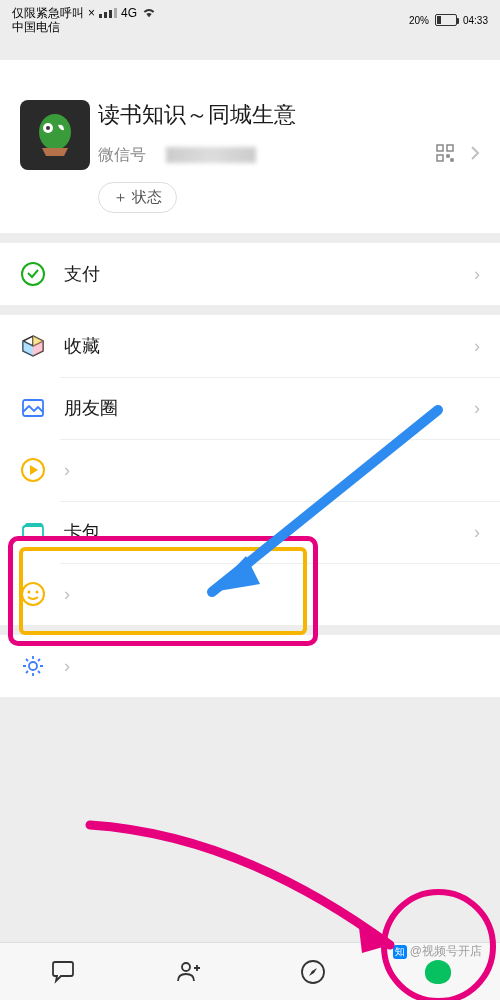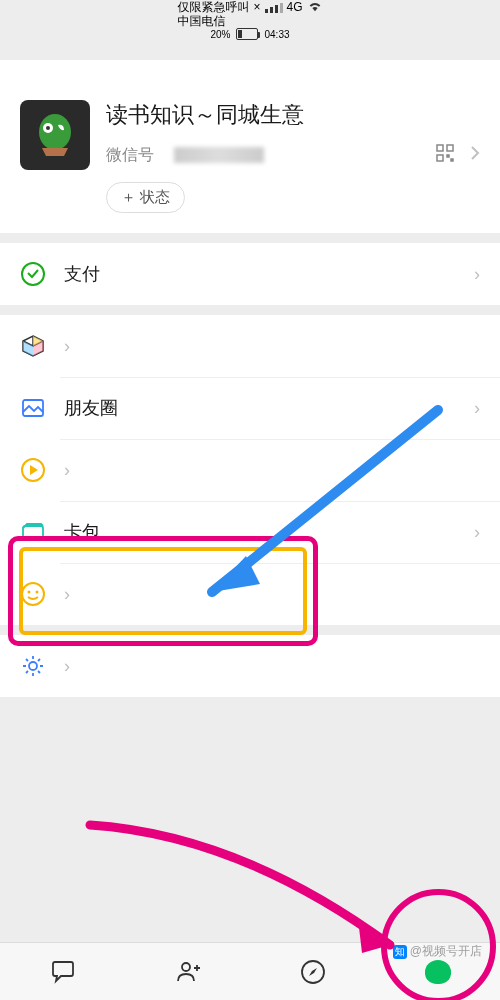--- a/index.html
+++ b/index.html
@@ -12,39 +12,38 @@
       overflow: hidden;
     }
     .status-bar {
       height: 40px;
       background: #ededed;
       display: flex;
       justify-content: space-between;
       align-items: center;
       padding: 0 12px;
       font-size: 13px;
-      flex-direction: column;
     }
     .status-left { display: flex; flex-direction: column; line-height: 1.1; font-size: 12px; }
     .status-left-row { display: flex; align-items: center; gap: 4px; }
     .status-right { display: flex; align-items: center; gap: 6px; font-size: 10px; }
     .battery-icon { width: 22px; height: 12px; border: 1px solid #333; border-radius: 2px; position: relative; }
     .battery-icon::after { content: ''; position: absolute; right: -3px; top: 3px; width: 2px; height: 6px; background: #333; border-radius: 0 1px 1px 0; }
     .battery-fill { position: absolute; left: 1px; top: 1px; bottom: 1px; width: 20%; background: #333; }
     .signal-dots { display: flex; gap: 2px; align-items: flex-end; }
     .signal-dots span { width: 3px; background: #333; }
     .signal-dots span:nth-child(1){height:4px} .signal-dots span:nth-child(2){height:6px} .signal-dots span:nth-child(3){height:8px} .signal-dots span:nth-child(4){height:10px; background:#aaa}
     .wifi-icon { width: 16px; height: 12px; }
 
     .profile-section {
       background: #fff;
       padding: 40px 20px 20px 20px;
       margin-top: 20px;
     }
-    .profile-row { display: flex; align-items: flex-start; gap: 16px; }
+    .profile-row { display: flex; align-items: flex-start; gap: 8px; }
     .avatar {
       width: 70px; height: 70px; border-radius: 8px;
       background: #2a2a2a;
       display: flex; align-items: center; justify-content: center;
       flex-shrink: 0;
     }
     .avatar svg { width: 50px; height: 50px; }
     .profile-info { flex: 1; }
     .profile-name { font-size: 22px; font-weight: 500; color: #1a1a1a; margin-bottom: 14px; }
     .wechat-id-row { display: flex; align-items: center; font-size: 16px; color: #888; }
@@ -225,20 +224,21 @@
   <div class="menu-item">
     <span class="menu-icon">
       <svg width="26" height="26" viewBox="0 0 26 26">
           <path d="M13 3 L23 8 L23 18 L13 23 L3 18 L3 8 Z" fill="none" stroke="#333" stroke-width="1.5"></path>
           <path d="M13 3 L13 13 L3 8 M13 13 L23 8" stroke="#333" stroke-width="1.5" fill="none"></path>
           <path d="M13 3 L23 8 L13 13 Z" fill="#ffd966" opacity="0.7"></path>
           <path d="M3 8 L13 13 L13 23 L3 18 Z" fill="#66c2ff" opacity="0.5"></path>
           <path d="M23 8 L13 13 L13 23 L23 18 Z" fill="#ff8fa3" opacity="0.5"></path>
         </svg>
     </span>
+    <span class="menu-label">收藏</span>
     <span class="menu-chevron">›</span>
   </div>
   <div class="menu-item">
     <span class="menu-icon">
       <svg width="26" height="26" viewBox="0 0 26 26">
           <rect x="3" y="5" width="20" height="16" rx="2" fill="none" stroke="#3d7eff" stroke-width="1.8"></rect>
           <path d="M3 17 L9 11 L14 16 L18 12 L23 17" stroke="#3d7eff" stroke-width="1.8" fill="none"></path>
         </svg>
     </span>
     <span class="menu-label">朋友圈</span>

